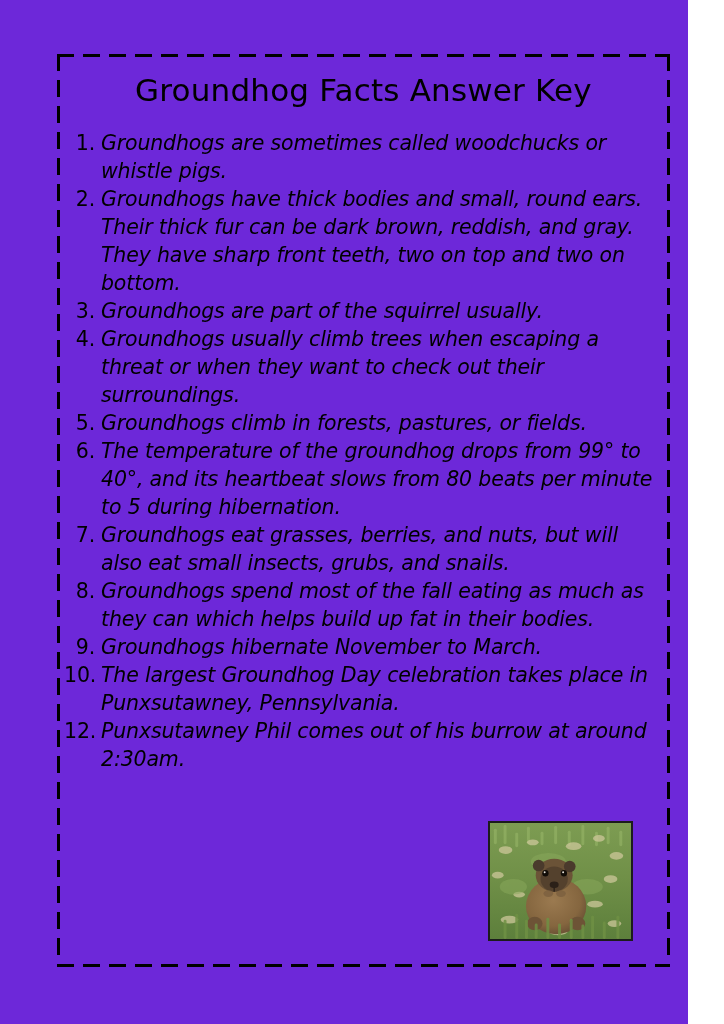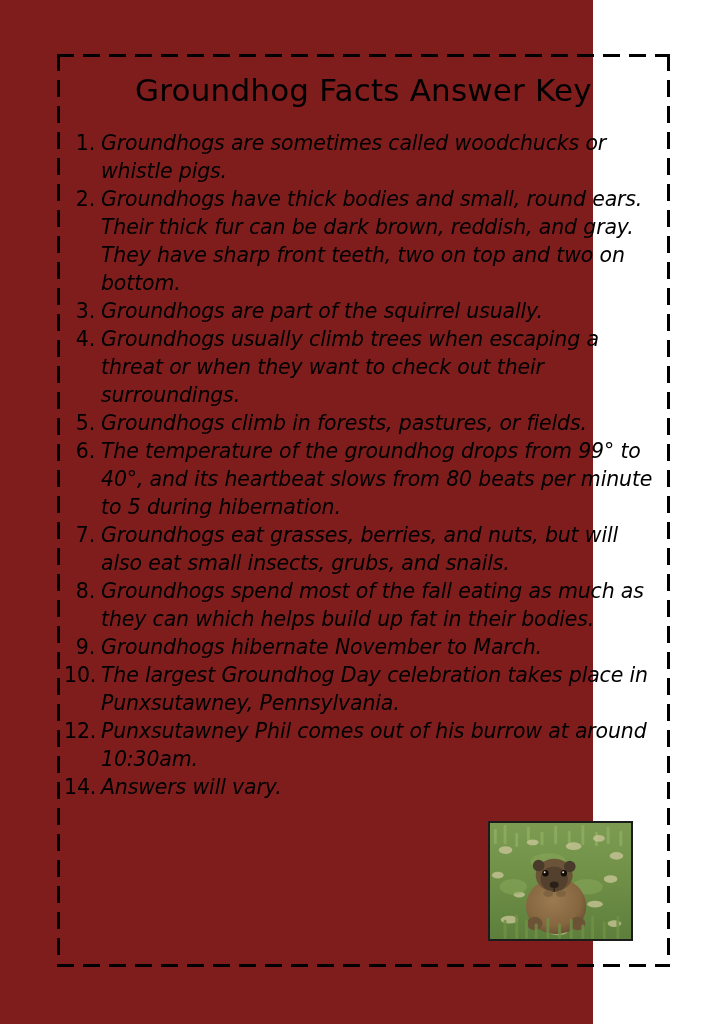--- a/index.html
+++ b/index.html
@@ -13,23 +13,23 @@
     position: relative;
     overflow: hidden;
     font-family: "DejaVu Sans", sans-serif;
     color: #000000;
   }
 
   .page {
     position: absolute;
     left: 0;
     top: 0;
-    width: 593px;
+    width: 688px;
     height: 1024px;
-    background: #7f1d1d;
+    background: #6d28d9;
   }
 
   
   .frame {
     position: absolute;
     left: 57px;
     top: 54px;
     width: 613px;
     height: 913px;
     box-sizing: border-box;
@@ -165,28 +165,24 @@
       </div>
 
       <div class="fact">
         <span class="num">10.</span>
         <span class="body">The largest Groundhog Day celebration takes place in Punxsutawney, Pennsylvania.</span>
       </div>
 
 
       <div class="fact">
         <span class="num">12.</span>
-        <span class="body">Punxsutawney Phil comes out of his burrow at around 10:30am.</span>
-      </div>
-
-
-      <div class="fact">
-        <span class="num">14.</span>
-        <span class="body">Answers will vary.</span>
-      </div>
+        <span class="body">Punxsutawney Phil comes out of his burrow at around 2:30am.</span>
+      </div>
+
+
 
     </div>
 
     <div class="photo">
       <svg viewBox="0 0 145 120" preserveAspectRatio="none">
         <defs>
           <radialGradient id="bodyGrad" cx="45%" cy="40%" r="70%">
             <stop offset="0%" stop-color="#9b7a50"></stop>
             <stop offset="65%" stop-color="#85663f"></stop>
             <stop offset="100%" stop-color="#5d4730"></stop>

